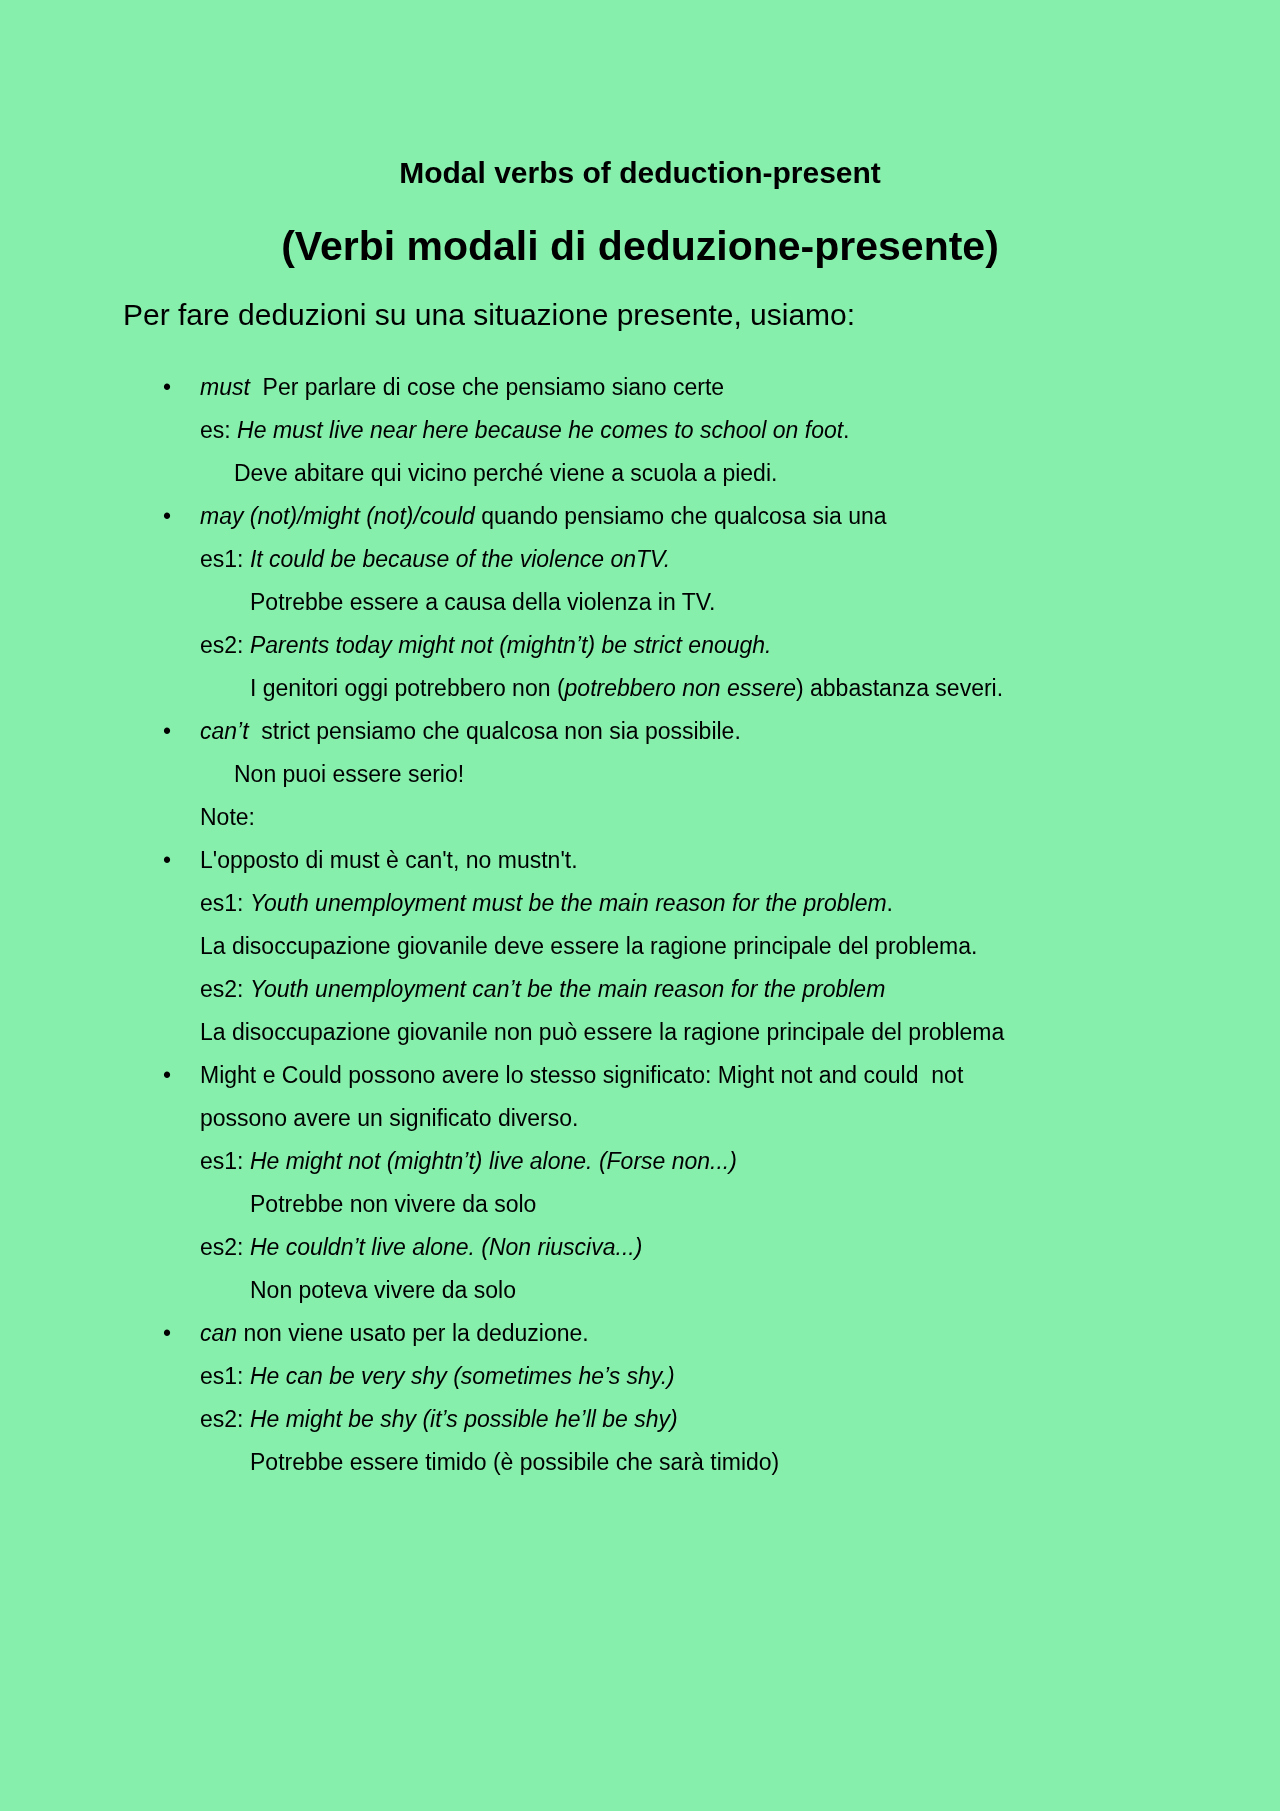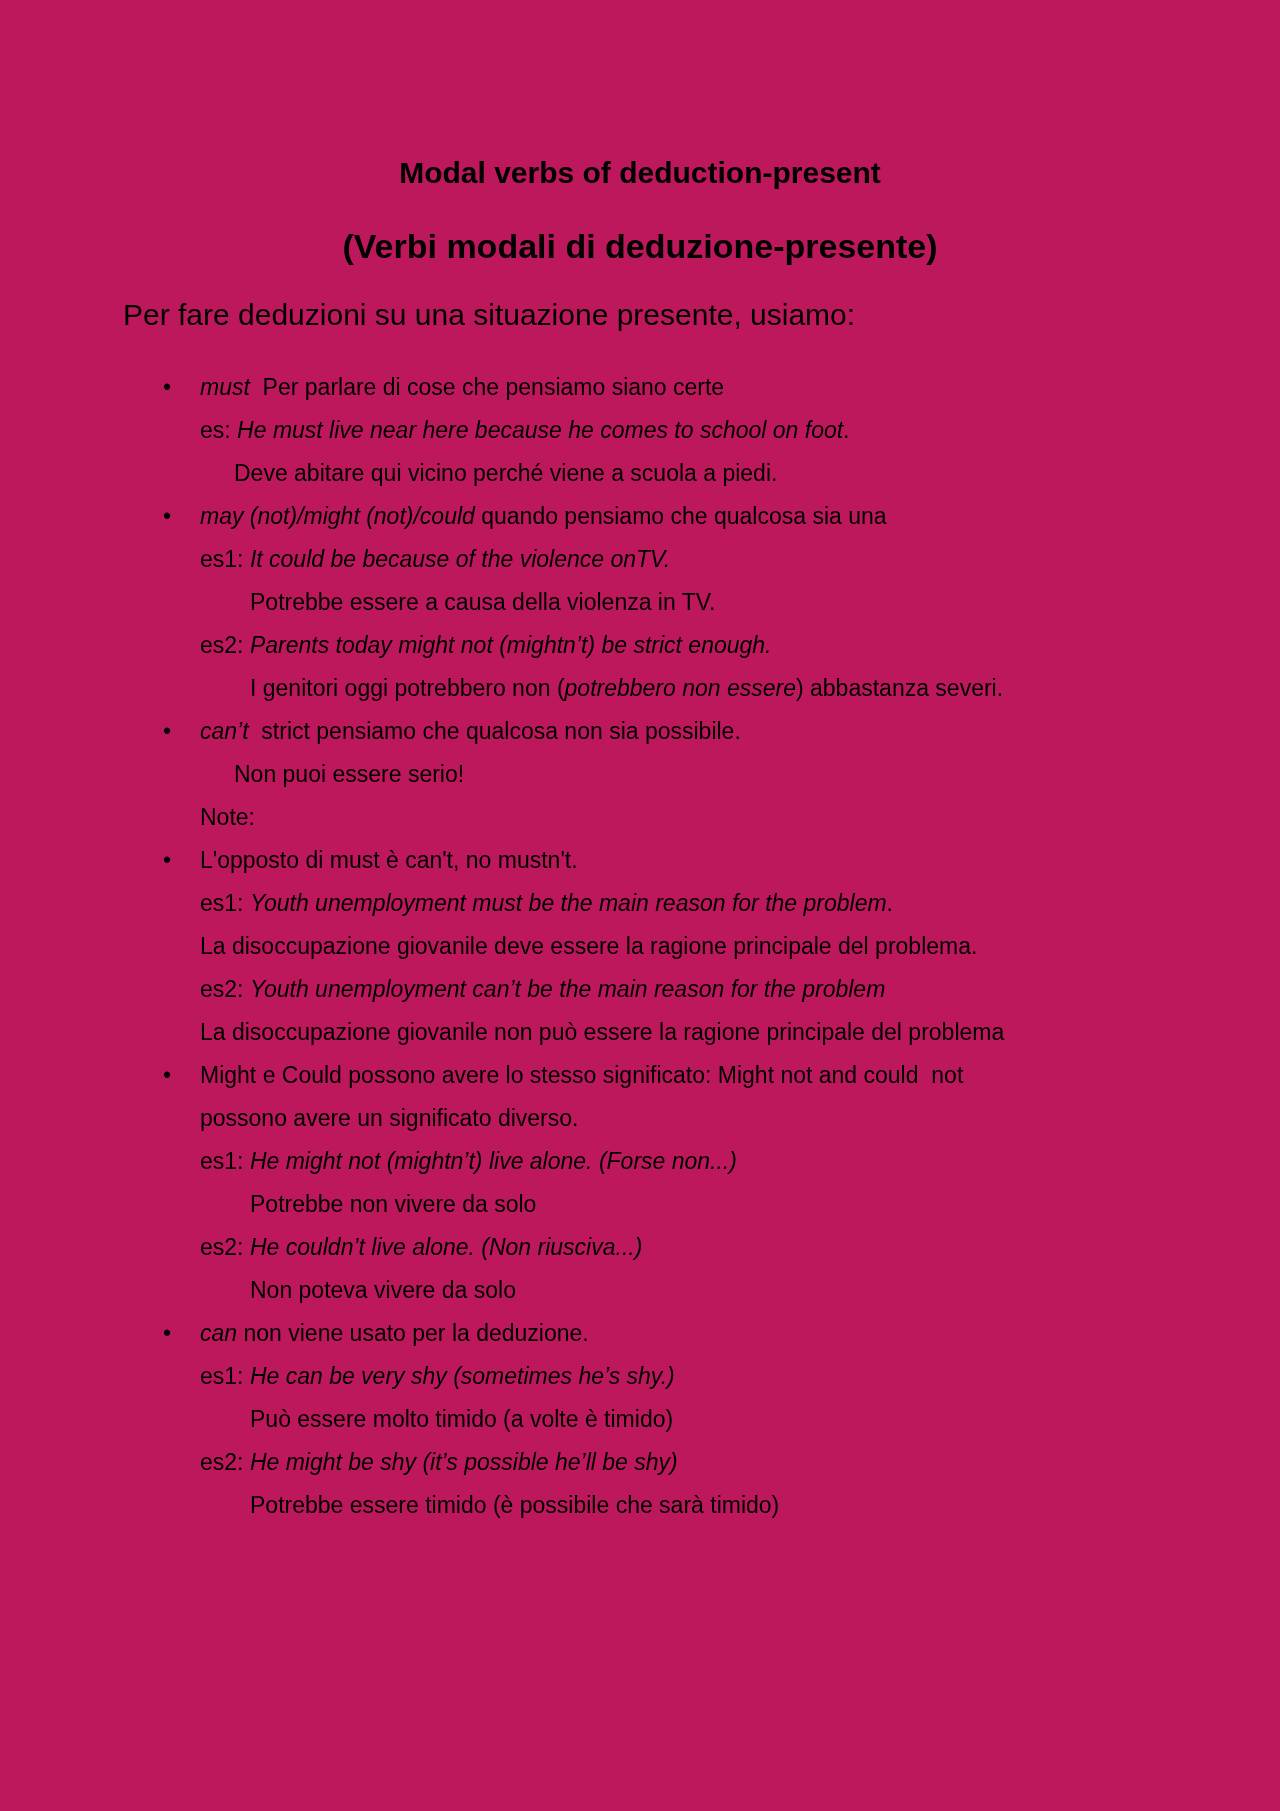--- a/index.html
+++ b/index.html
@@ -1,36 +1,36 @@
 <!DOCTYPE html>
 <html><head>
 <meta charset="utf-8">
 <style>
   html,body{margin:0;padding:0;background:#ffffff;}
   .page{
     position:relative;
     width:1280px;
     height:1811px;
-    background:#be185d;
+    background:#86efac;
     color:#000000;
     font-family:"Liberation Sans",sans-serif;
     overflow:hidden;
   }
   .title{
     margin:0;
     padding-top:153px;
     font-size:30px;
     line-height:40px;
     font-weight:bold;
     text-align:center;
   }
   .subtitle{
     margin:0;
     padding-top:33px;
-    font-size:34px;
+    font-size:41px;
     line-height:40px;
     font-weight:bold;
     text-align:center;
   }
   .intro{
     margin-top:27px;
     margin-left:123px;
     margin-right:100px;
     font-size:30px;
     line-height:43px;
@@ -91,18 +91,17 @@
         <div class="line ind0"><span class="marker">•</span><span>Might e Could possono avere lo stesso significato: Might not and could  not</span></div>
         <div class="line ind0"><span>possono avere un significato diverso.</span></div>
         <div class="line ind0"><span>es1: </span><span class="it">He </span><span class="bo it">might not (mightn’t)</span><span class="it"> live alone. (Forse non...)</span></div>
         <div class="line ind2"><span>Potrebbe non vivere da solo</span></div>
         <div class="line ind0"><span>es2: </span><span class="it">He </span><span class="bo it">couldn’t</span><span class="it"> live alone. (Non riusciva...)</span></div>
         <div class="line ind2"><span>Non poteva vivere da solo</span></div>
       </div>
       <div>
         <div class="line ind0"><span class="marker">•</span><span class="bo it">can</span><span> non viene usato per la deduzione.</span></div>
         <div class="line ind0"><span>es1: </span><span class="it">He </span><span class="bo it">can be</span><span class="it"> very shy (sometimes he’s shy.)</span></div>
-        <div class="line ind2"><span>Può essere molto timido (a volte è timido)</span></div>
         <div class="line ind0"><span>es2: </span><span class="it">He </span><span class="bo it">might be</span><span class="it"> shy (it’s possible he’ll be shy)</span></div>
         <div class="line ind2"><span>Potrebbe essere timido (è possibile che sarà timido)</span></div>
       </div>
     </div>
 </div>
 
 </body></html>

